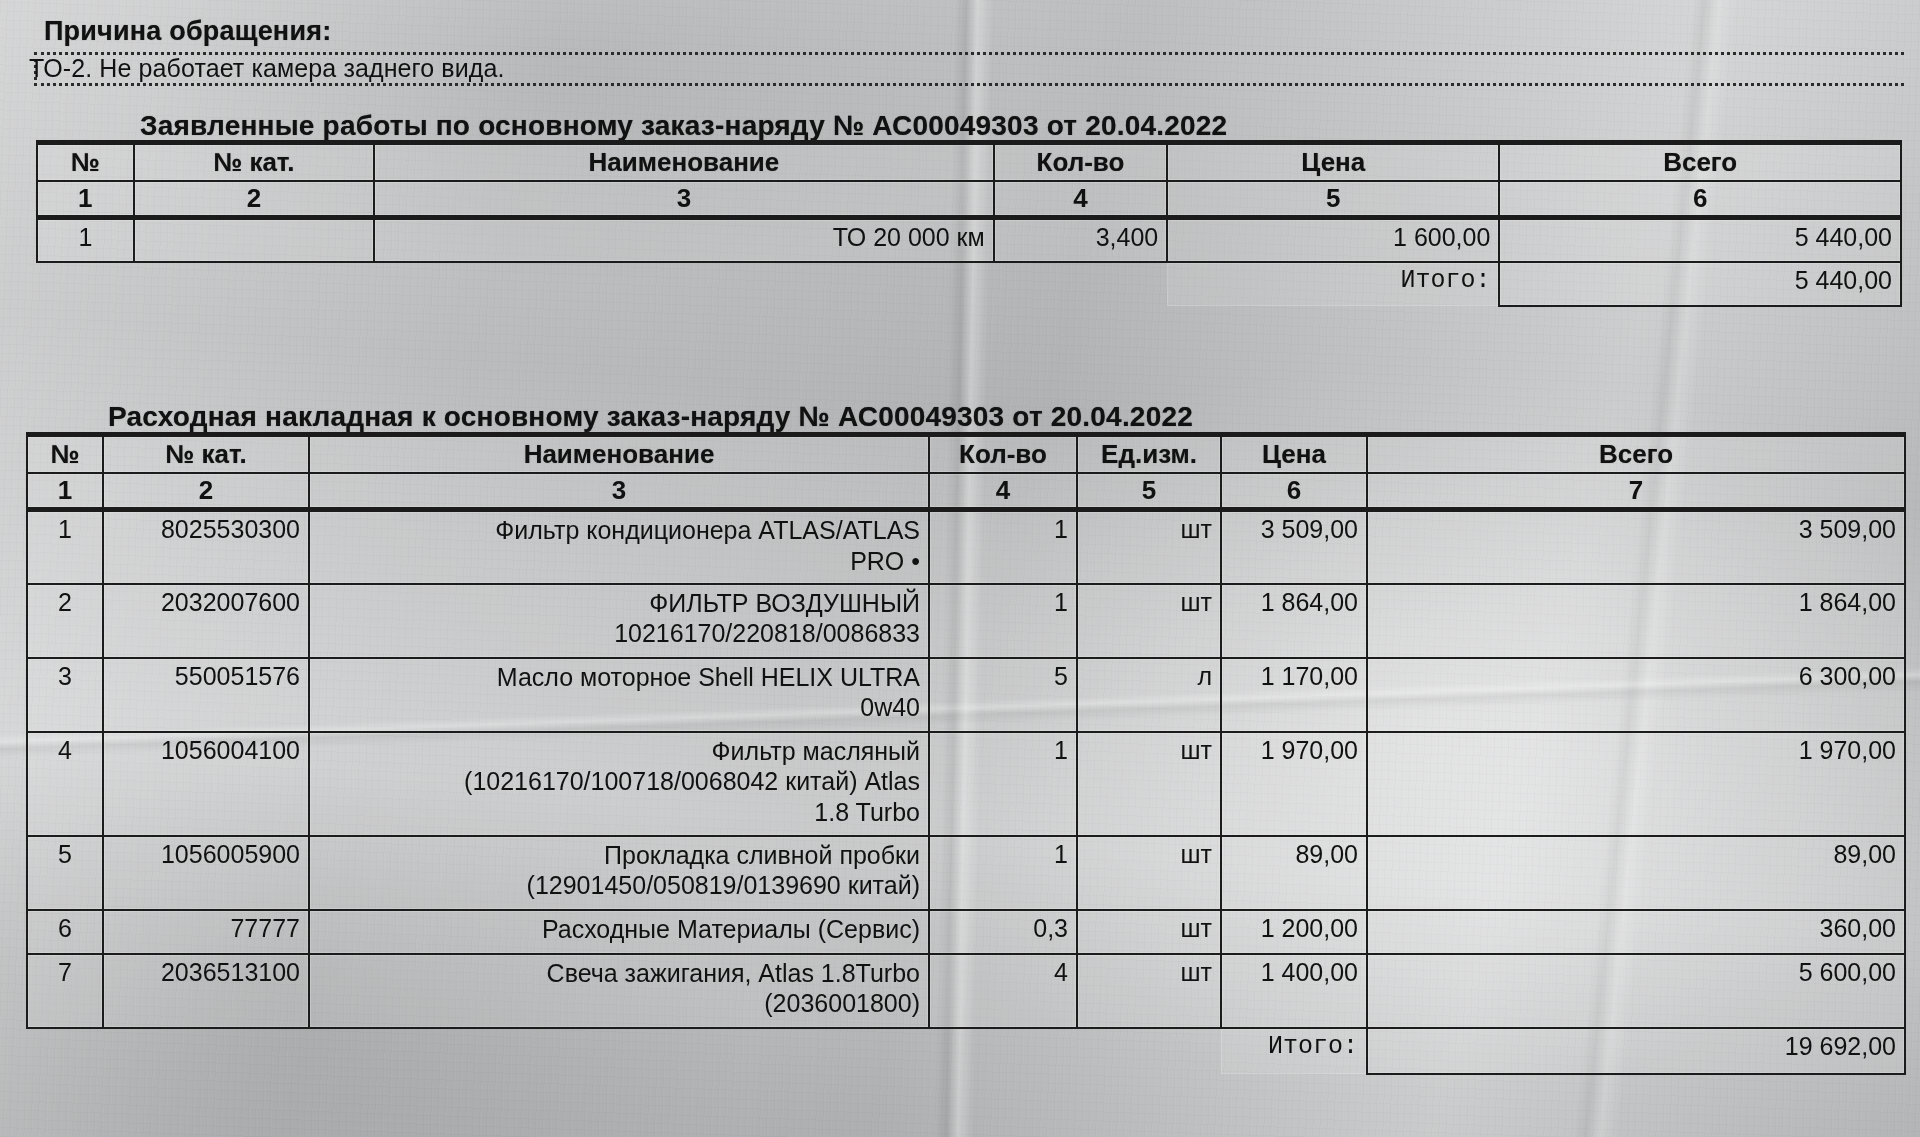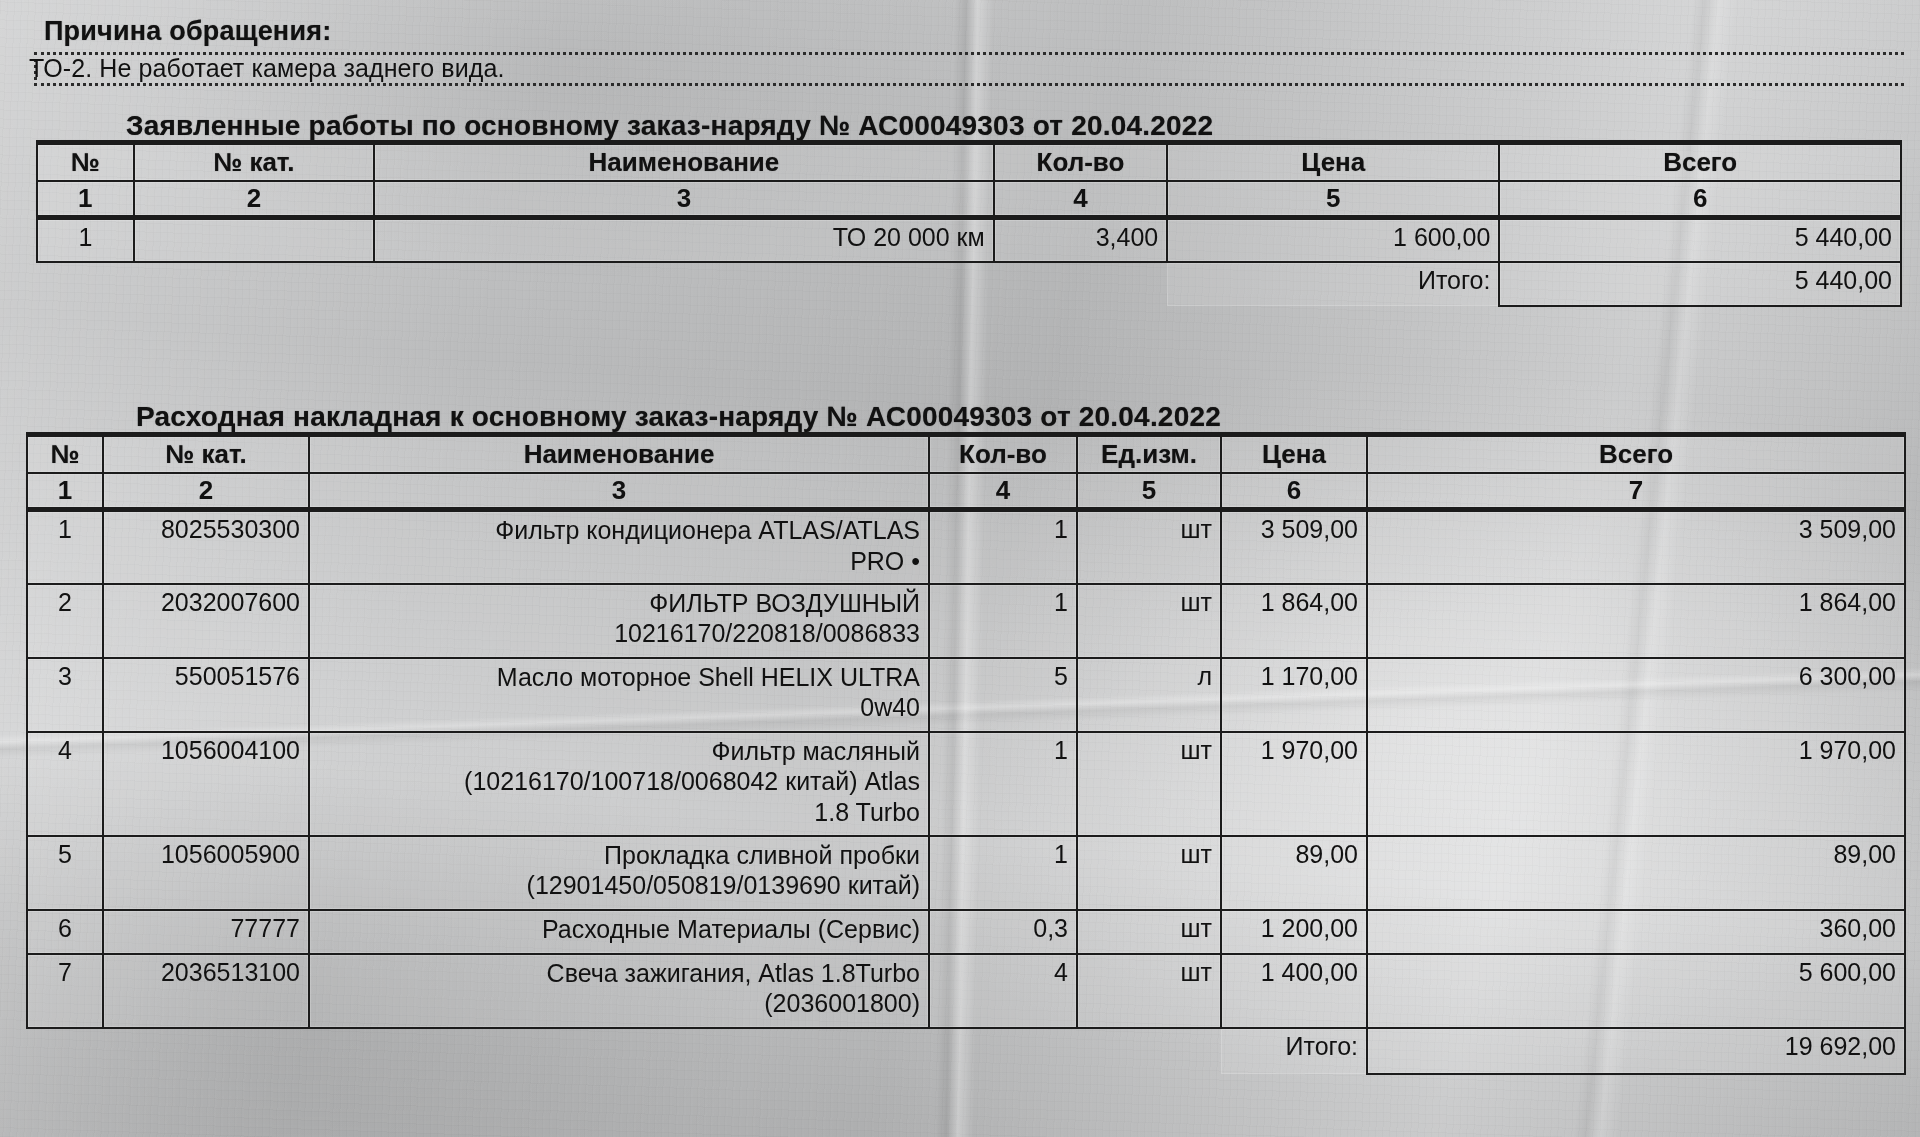--- a/index.html
+++ b/index.html
@@ -86,22 +86,22 @@
 
   
   .section-title {
     position: absolute;
     font-size: 28px;
     font-weight: bold;
     white-space: nowrap;
     letter-spacing: .2px;
     text-shadow: 0 0 1px rgba(0,0,0,.5);
   }
-  #title-works { left: 126px; top: 110px; }
-  #title-invoice { left: 136px; top: 401px; }
+  #title-works { left: 140px; top: 110px; }
+  #title-invoice { left: 108px; top: 401px; }
 
   
   table.doc {
     position: absolute;
     border-collapse: collapse;
     table-layout: fixed;
     background: transparent;
   }
   table.doc td, table.doc th {
     border: 2px solid #1b1b1b;
@@ -128,20 +128,21 @@
   .c { text-align: center; }
   .r { text-align: right; }
   .l { text-align: right; }
   .nb { border: none !important; background: transparent !important; box-shadow: none !important; }
   .thick-top { border-top-width: 5px !important; }
   .total-label {
     text-align: right;
     font-weight: bold;
     font-size: 27px;
     padding-right: 14px;
+    font-family: Liberation Mono, monospace;
   }
   .total-value {
     text-align: right;
     font-weight: bold;
     font-size: 27px;
   }
   .nm { white-space: pre-line; line-height: 1.22; }
 
   
   #table-works { left: 36px; top: 140px; width: 1866px; }

